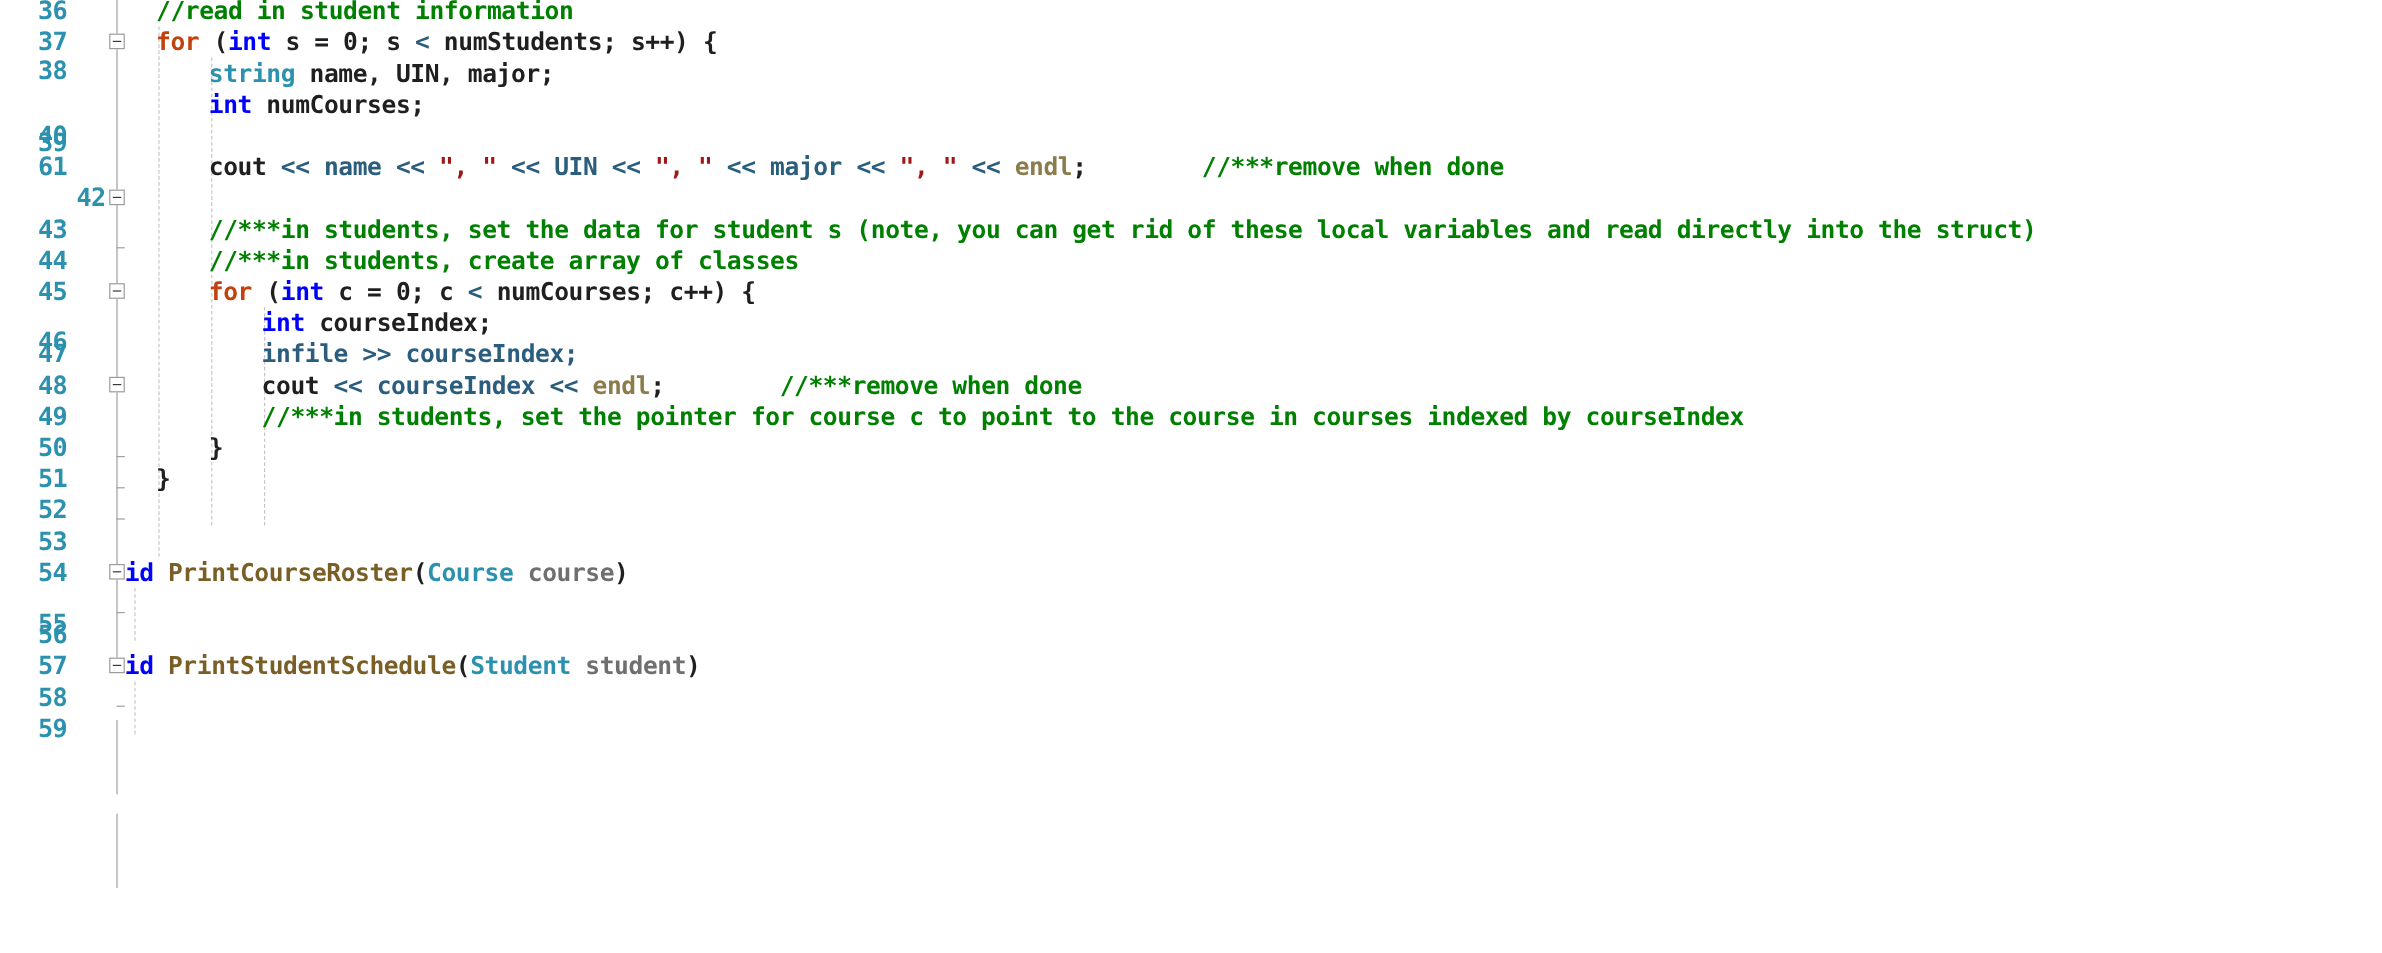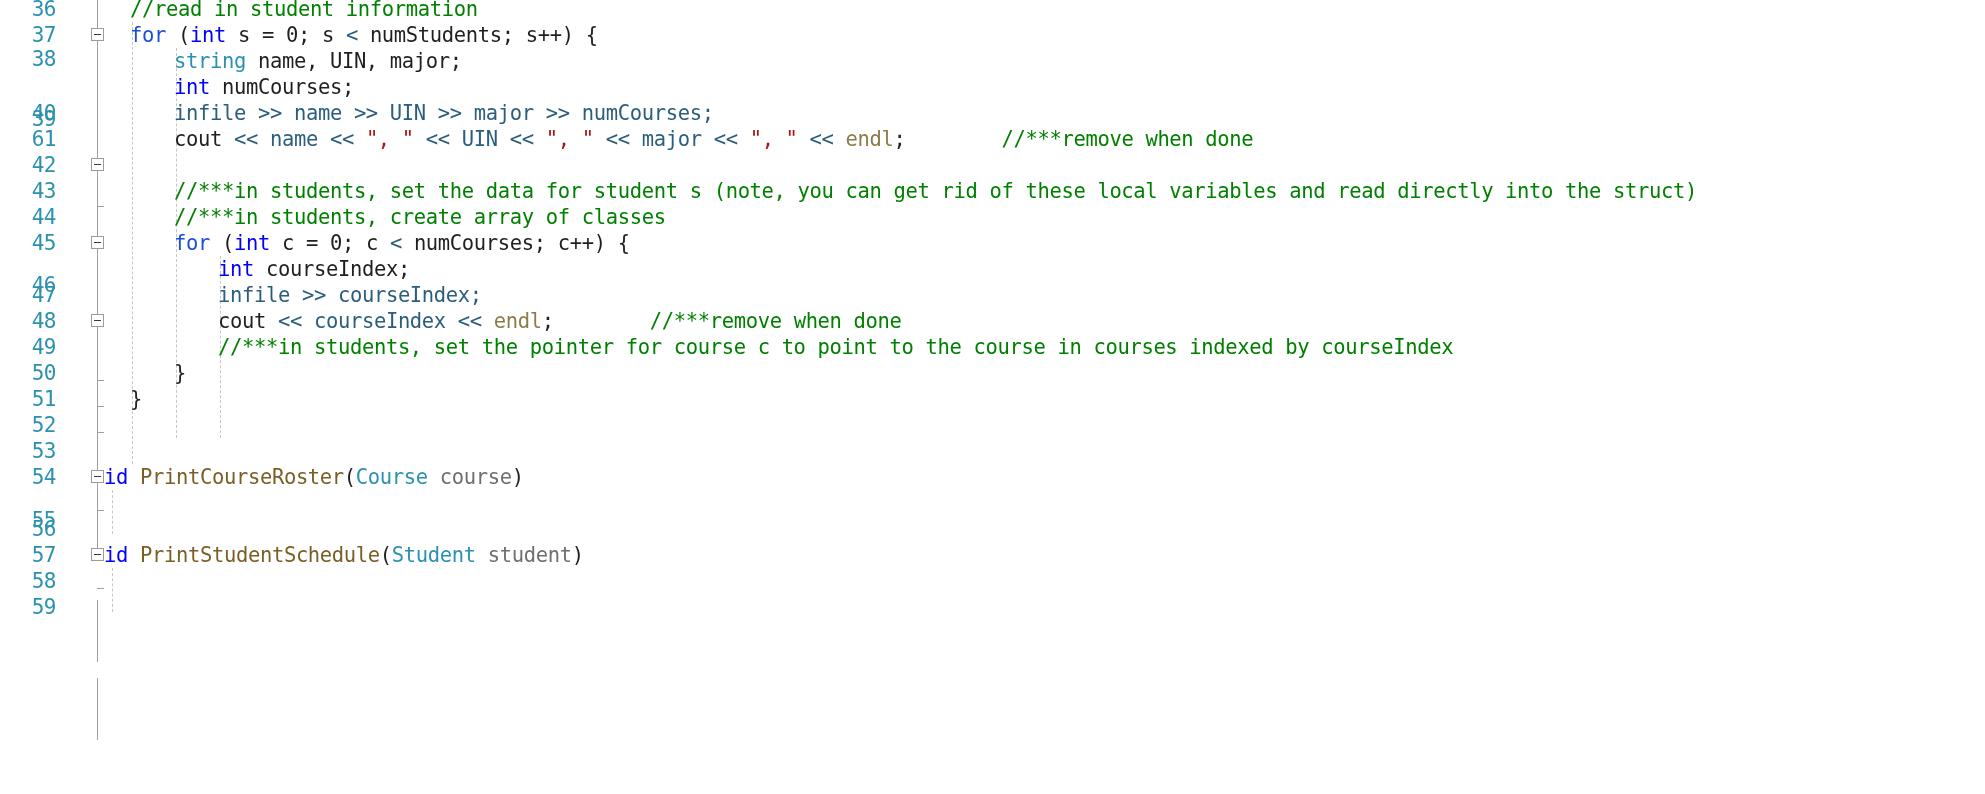--- a/index.html
+++ b/index.html
@@ -13,20 +13,21 @@
     height: 794px;
     overflow: hidden;
     font-family: "DejaVu Sans Mono", "Liberation Mono", monospace;
   }
 
   #editor {
     position: relative;
     width: 1985px;
     height: 624px;
     background: #FFFFFF;
+    font-weight: bold;
   }
 
   
   .gutter {
     position: absolute;
     left: 0; top: 0;
     width: 110px;
     height: 794px;
     background: #FFFFFF;
   }
@@ -103,21 +104,21 @@
     line-height: 26px;
     white-space: pre;
     font-family: "DejaVu Sans Mono", "Liberation Mono", monospace;
     font-size: 20.5px;
     letter-spacing: -0.35px;
   }
 
   
   .t-plain   { color: #1F1F1F; }
   .t-kw      { color: #0000FF; }
-  .t-kwctl   { color: #1d4ed8; }
+  .t-kwctl   { color: #c2410c; }
   .t-cmt     { color: #008000; }
   .t-str     { color: #A31515; }
   .t-stream  { color: #2B5E7E; }
   .t-op      { color: #2B5E7E; }
   .t-const   { color: #8B7D4B; }
   .t-type    { color: #2B91AF; }
   .t-func    { color: #795E26; }
   .t-var     { color: #6F6F6F; }
   .t-num     { color: #1F1F1F; }
   .t-punct   { color: #1F1F1F; }
@@ -127,21 +128,21 @@
 
 <div id="editor">
 
   <div class="gutter" id="gutter">
       <div class="lnum" style="top: -4px;">36</div>
       <div class="lnum" style="top: 22px;">37</div>
       <div class="lnum" style="top: 46px;">38</div>
       <div class="lnum" style="top: 74px; margin-top: 32px;">39</div>
       <div class="lnum" style="top: 100px;">40</div>
       <div class="lnum" style="top: 126px;">61</div>
-      <div class="lnum" style="top: 152px;">42</div>
+      <div class="lnum" style="top: 152px; padding-left: 32px;">42</div>
       <div class="lnum" style="top: 178px;">43</div>
       <div class="lnum" style="top: 204px;">44</div>
       <div class="lnum" style="top: 230px;">45</div>
       <div class="lnum" style="top: 272px; text-align: right;">46</div>
       <div class="lnum" style="top: 282px;">47</div>
       <div class="lnum" style="top: 308px;">48</div>
       <div class="lnum" style="top: 334px;">49</div>
       <div class="lnum" style="top: 360px;">50</div>
       <div class="lnum" style="top: 386px;">51</div>
       <div class="lnum" style="top: 412px;">52</div>
@@ -180,21 +181,20 @@
       <div class="indentguide" style="left: 220px; top: 256px; height: 182px;"></div>
       <div class="indentguide" style="left: 112px; top: 490px; height: 44px;"></div>
       <div class="indentguide" style="left: 112px; top: 568px; height: 44px;"></div>
     </div>
 
   <div class="code" id="codesurface">
       <div class="line" style="top: -4px; left: 130px;"><span class="t-cmt">//read in student information</span></div>
       <div class="line" style="top: 22px; left: 130px;"><span class="t-kwctl">for</span><span class="t-punct"> (</span><span class="t-kw">int</span><span class="t-plain"> s = </span><span class="t-num">0</span><span class="t-plain">; s </span><span class="t-op">&lt;</span><span class="t-plain"> numStudents; s++) {</span></div>
       <div class="line" style="top: 48px; left: 174px;"><span class="t-type">string</span><span class="t-plain"> name, UIN, major;</span></div>
       <div class="line" style="top: 74px; left: 174px;"><span class="t-kw">int</span><span class="t-plain"> numCourses;</span></div>
-      <div class="line" style="top: 100px; left: 174px;"><span class="t-stream">infile</span><span class="t-op"> &gt;&gt; </span><span class="t-stream">name</span><span class="t-op"> &gt;&gt; </span><span class="t-stream">UIN</span><span class="t-op"> &gt;&gt; </span><span class="t-stream">major</span><span class="t-op"> &gt;&gt; </span><span class="t-stream">numCourses;</span></div>
       <div class="line" style="top: 126px; left: 174px;"><span class="t-plain">cout</span><span class="t-op"> &lt;&lt; </span><span class="t-stream">name</span><span class="t-op"> &lt;&lt; </span><span class="t-str">", "</span><span class="t-op"> &lt;&lt; </span><span class="t-stream">UIN</span><span class="t-op"> &lt;&lt; </span><span class="t-str">", "</span><span class="t-op"> &lt;&lt; </span><span class="t-stream">major</span><span class="t-op"> &lt;&lt; </span><span class="t-str">", "</span><span class="t-op"> &lt;&lt; </span><span class="t-const">endl</span><span class="t-plain">;</span><span class="t-plain">        </span><span class="t-cmt">//***remove when done</span></div>
       <div class="line" style="top: 178px; left: 174px;"><span class="t-cmt">//***in students, set the data for student s (note, you can get rid of these local variables and read directly into the struct)</span></div>
       <div class="line" style="top: 204px; left: 174px;"><span class="t-cmt">//***in students, create array of classes</span></div>
       <div class="line" style="top: 230px; left: 174px;"><span class="t-kwctl">for</span><span class="t-punct"> (</span><span class="t-kw">int</span><span class="t-plain"> c = </span><span class="t-num">0</span><span class="t-plain">; c </span><span class="t-op">&lt;</span><span class="t-plain"> numCourses; c++) {</span></div>
       <div class="line" style="top: 256px; left: 218px;"><span class="t-kw">int</span><span class="t-plain"> courseIndex;</span></div>
       <div class="line" style="top: 282px; left: 218px;"><span class="t-stream">infile</span><span class="t-op"> &gt;&gt; </span><span class="t-stream">courseIndex;</span></div>
       <div class="line" style="top: 308px; left: 218px;"><span class="t-plain">cout</span><span class="t-op"> &lt;&lt; </span><span class="t-stream">courseIndex</span><span class="t-op"> &lt;&lt; </span><span class="t-const">endl</span><span class="t-plain">;</span><span class="t-plain">        </span><span class="t-cmt">//***remove when done</span></div>
       <div class="line" style="top: 334px; left: 218px;"><span class="t-cmt">//***in students, set the pointer for course c to point to the course in courses indexed by courseIndex</span></div>
       <div class="line" style="top: 360px; left: 174px;"><span class="t-plain">}</span></div>
       <div class="line" style="top: 386px; left: 130px;"><span class="t-plain">}</span></div>

